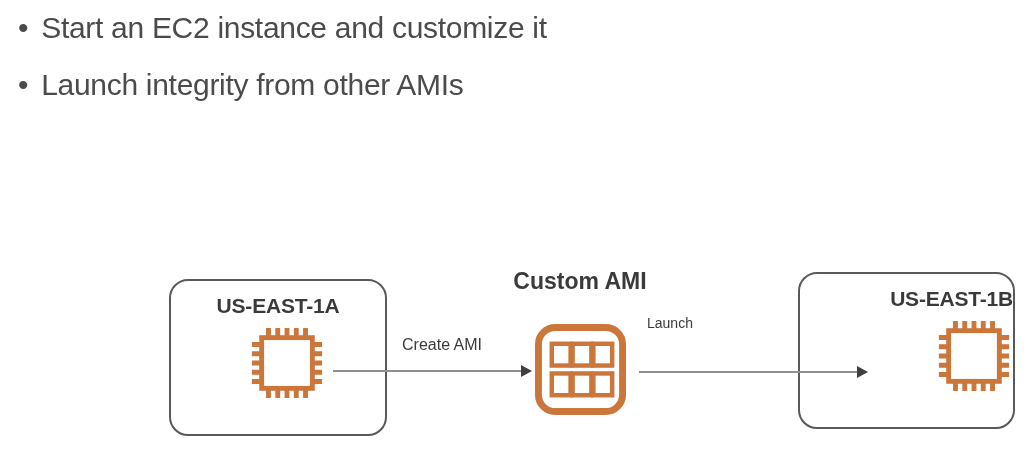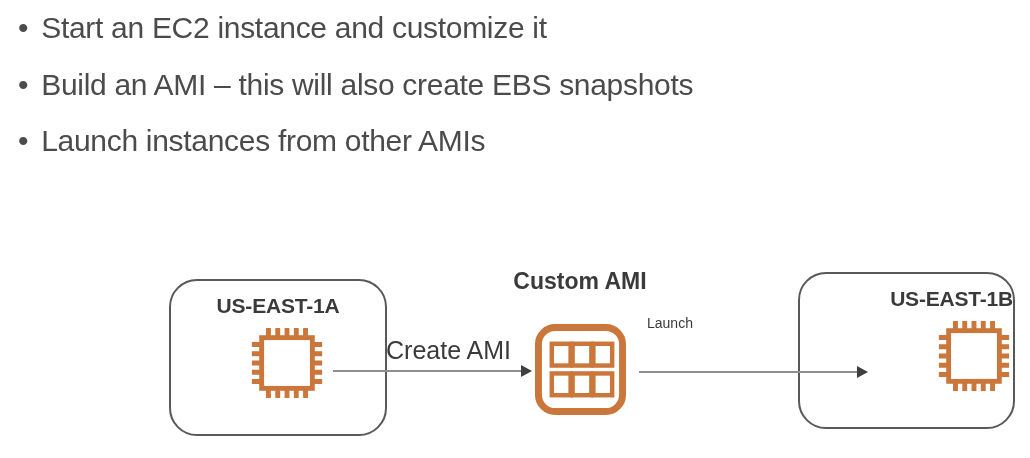--- a/index.html
+++ b/index.html
@@ -22,42 +22,42 @@
   
   .bullets { position:absolute; left:18px; top:0; list-style:none; }
   .bullets li {
     font-size:30px; line-height:56.5px; color:var(--text);
     letter-spacing:-0.3px; white-space:nowrap;
   }
   .bullets .dot { display:inline-block; margin-right:13px; color:var(--text); }
 
   
   .az-box {
-    position:absolute; border:2px solid var(--box-border); border-radius:28px;
+    position:absolute; border:2px solid var(--box-border); border-radius:19px;
     background:var(--background); display:flex; flex-direction:column; align-items:center;
     padding-top:13px;
   }
   .az-box.left  { left:169px; top:279px; width:218px; height:157px; }
   .az-box.right { left:798px; top:272px; width:217px; height:157px;align-items:flex-end; }
   .az-label {
     font-size:21px; font-weight:bold; color:var(--label-text);
     line-height:24px; letter-spacing:-0.2px;
   }
   .chip-icon { width:78px; height:78px; color:var(--icon-orange); margin-top:6px; }
   .az-box.left .chip-icon { transform:translateX(9px); }
 
   .ami-icon { position:absolute; left:533px; top:322px; width:95px; height:95px; color:var(--icon-orange); }
 
   .custom-ami-label {
     position:absolute; left:580px; top:268px; transform:translateX(-50%);
     font-size:23px; font-weight:bold; color:var(--label-text); white-space:nowrap;
   }
   .create-ami-label {
-    position:absolute; left:386px; top:336px;
-    font-size:25px; color:var(--label-text); white-space:nowrap;
+    position:absolute; left:402px; top:336px;
+    font-size:16px; color:var(--label-text); white-space:nowrap;
   }
   .launch-ami-label {
     position:absolute; left:647px; top:310px;
     font-size:14px; line-height:26px; color:var(--label-text); white-space:nowrap;
   }
 
   .arrow { position:absolute; height:2px; background:var(--arrow-line); }
   .arrow::after {
     content:""; position:absolute; right:-11px; top:-5px;
     border-left:11px solid var(--arrow-head);
@@ -66,22 +66,21 @@
   .arrow.create { left:333px; top:370px; width:188px; }
   .arrow.launch { left:639px; top:371px; width:218px; }
 </style>
 </head>
 <body>
 
 <div class="stage">
 
   <ul class="bullets">
     <li><span class="dot">•</span><span>Start an EC2 instance and customize it</span></li>
-    <li><span class="dot">•</span><span>Build an AMI – this will also create EBS snapshots</span></li>
-    <li><span class="dot">•</span><span>Launch instances from other AMIs</span></li>
+    <li><span class="dot">•</span><span>Launch integrity from other AMIs</span></li>
   </ul>
 
   <div class="az-box left">
     <div class="az-label">US-EAST-1A</div>
     <svg class="chip-icon" viewBox="0 0 80 80" fill="none" stroke="currentColor" xmlns="http://www.w3.org/2000/svg">
       <rect x="14" y="14" width="52" height="52" stroke-width="5"></rect>
       <path stroke-width="5" d="M21 4v10M30.5 4v10M40 4v10M49.5 4v10M59 4v10
                                M21 66v10M30.5 66v10M40 66v10M49.5 66v10M59 66v10
                                M4 21h10M4 30.5h10M4 40h10M4 49.5h10M4 59h10
                                M66 21h10M66 30.5h10M66 40h10M66 49.5h10M66 59h10"></path>

